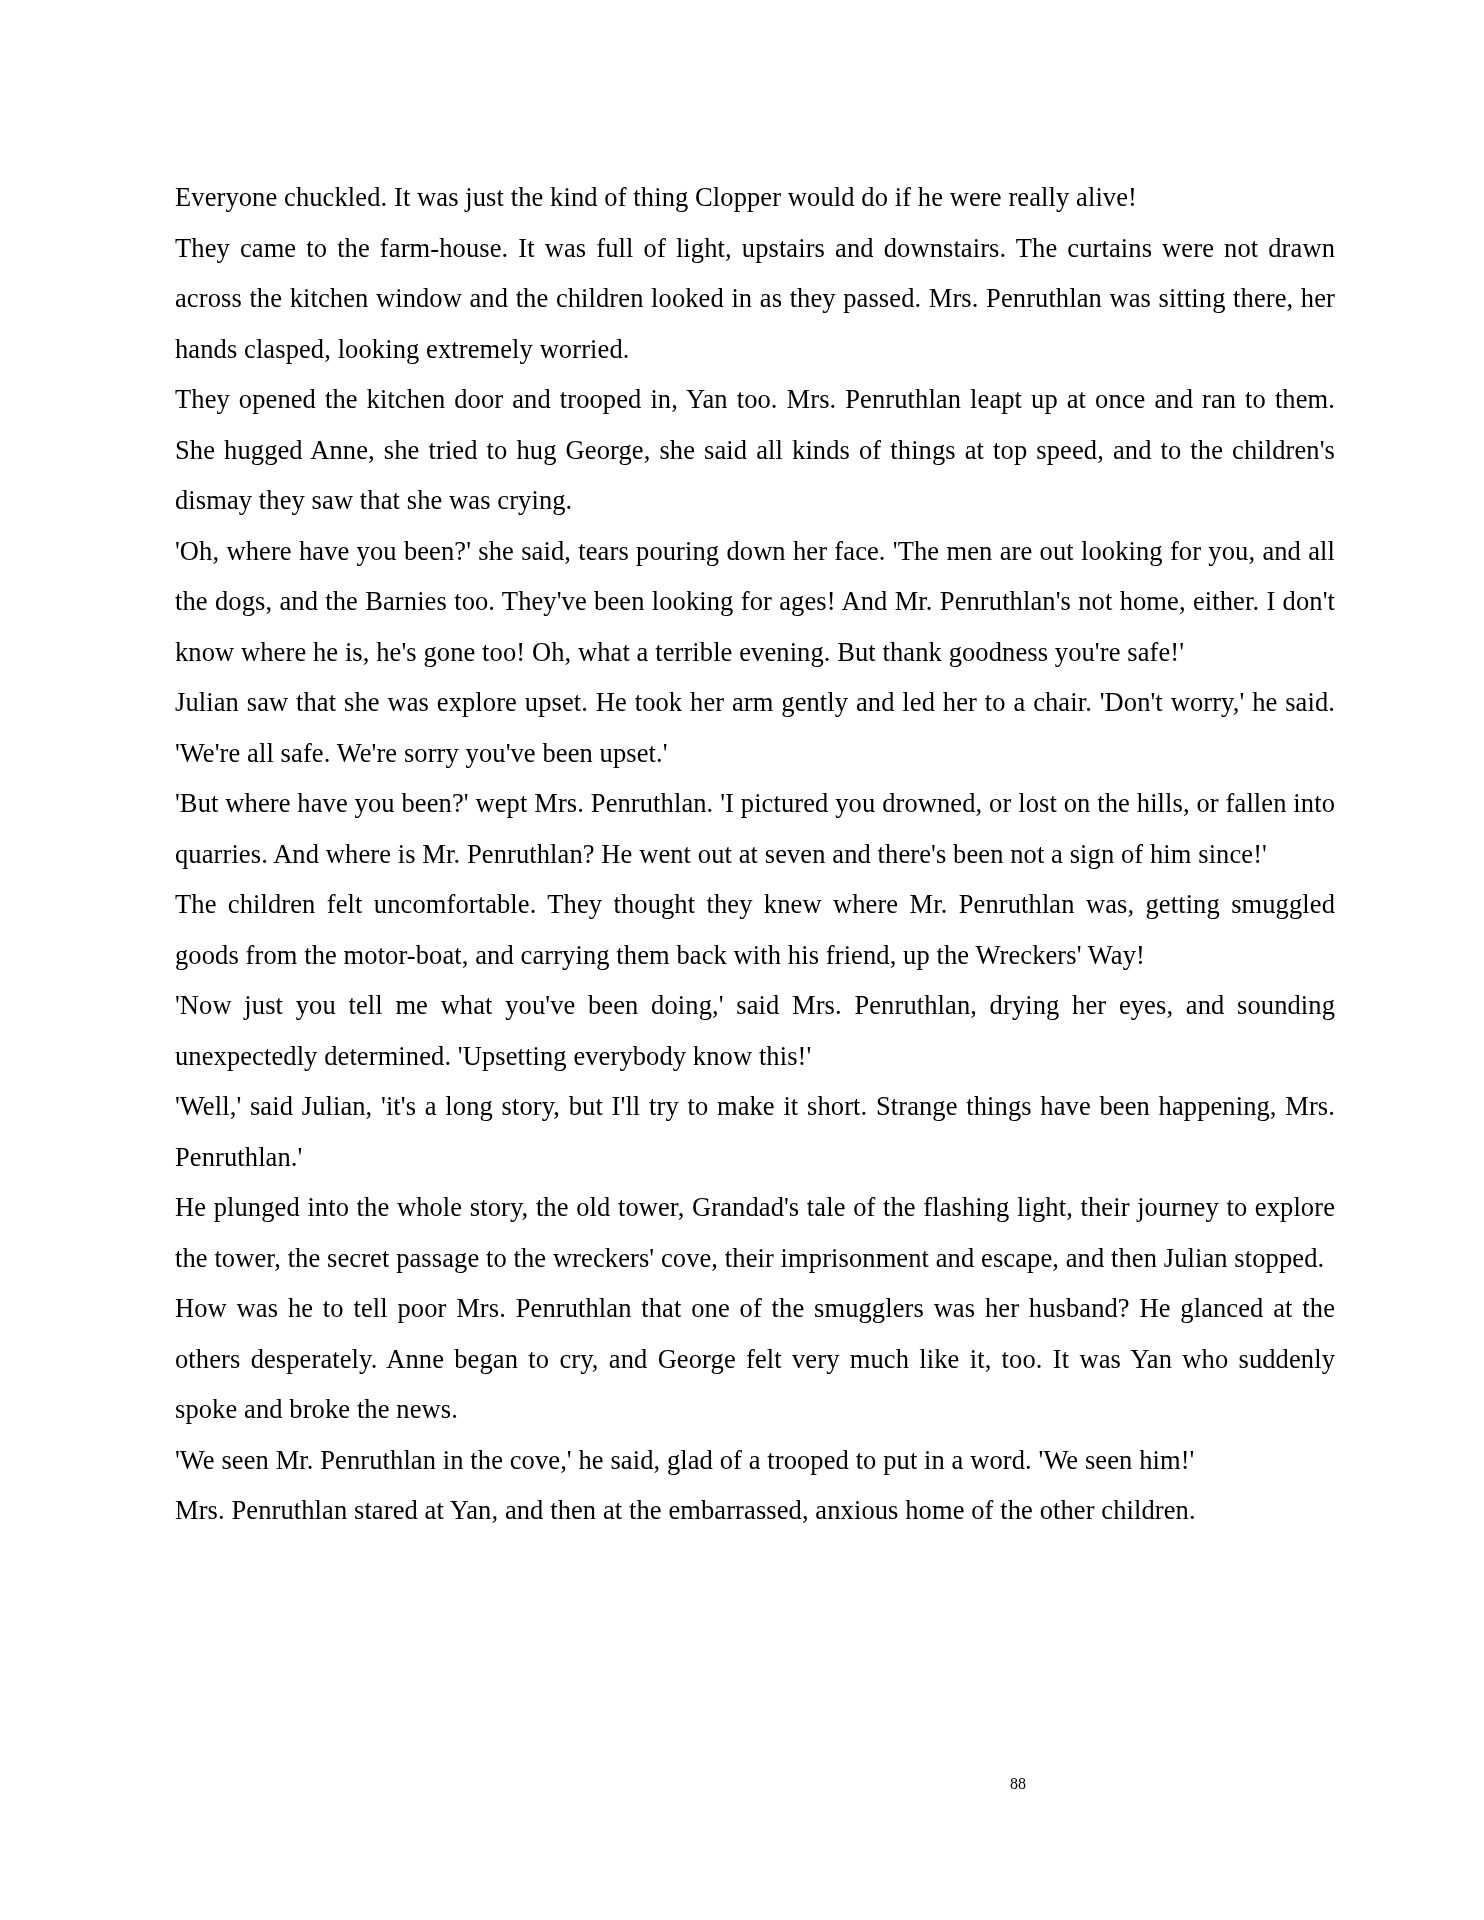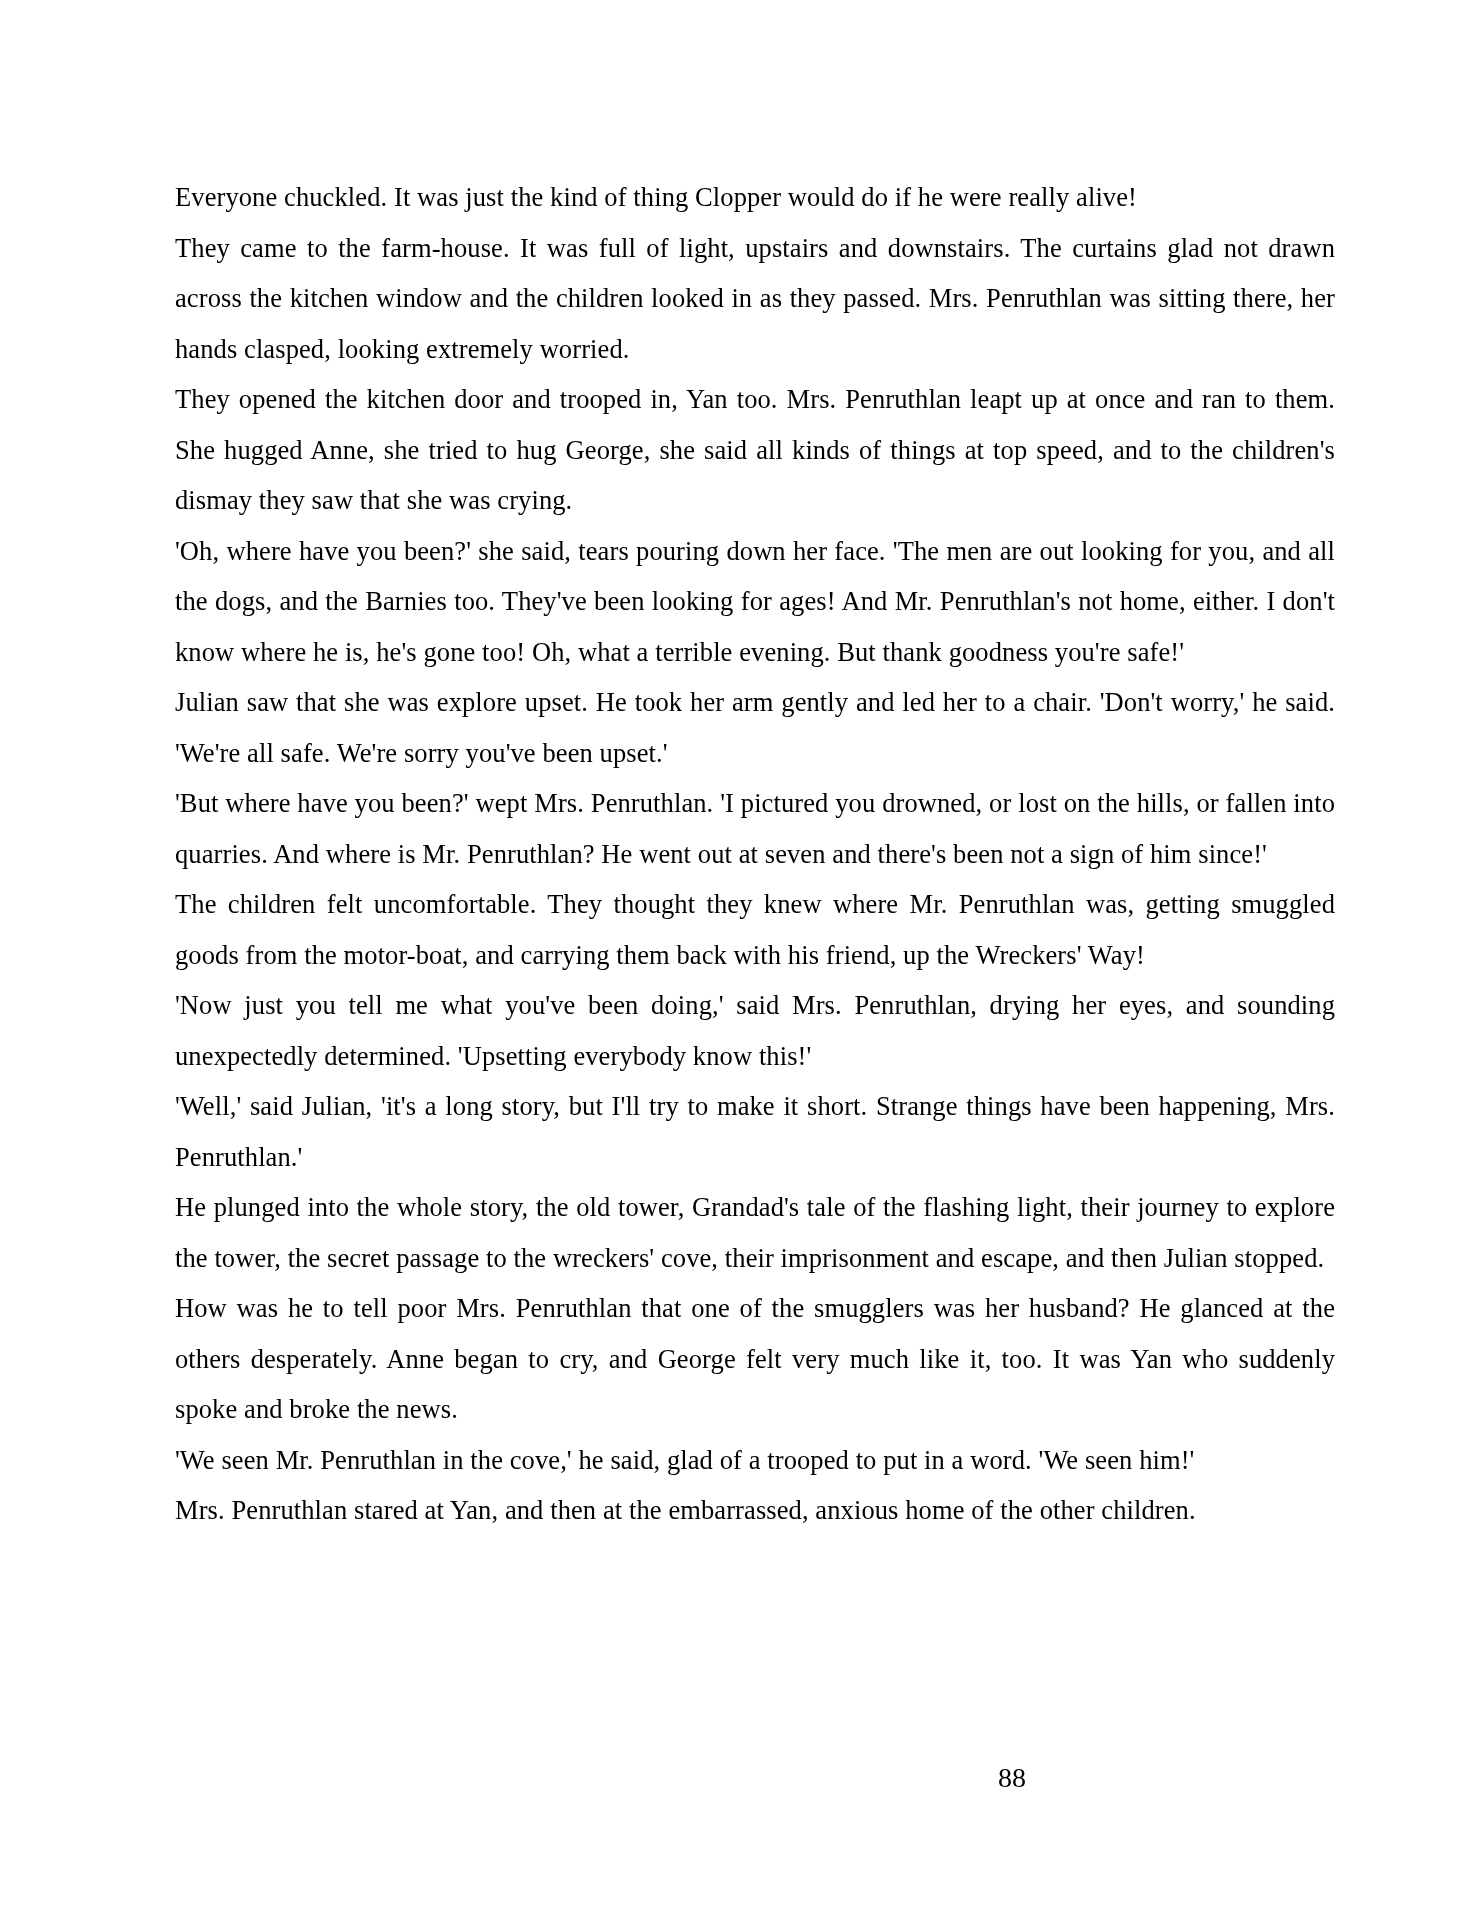--- a/index.html
+++ b/index.html
@@ -30,32 +30,32 @@
     margin: 0 0 0 0;
     letter-spacing: 0.1px;
   }
   .para.last-left {
     text-align: left;
   }
   .page-number {
     position: absolute;
     right: 148px;
     bottom: 128px;
-    font-size: 28px;
+    font-size: 16px;
     line-height: 1;
     font-family: "Liberation Serif", "DejaVu Serif", serif;
   }
 </style>
 </head>
 <body>
 
 <div class="page">
   <div class="content">
     <p class="para">Everyone chuckled. It was just the kind of thing Clopper would do if he were really alive!</p>
-    <p class="para">They came to the farm-house. It was full of light, upstairs and downstairs. The curtains glad not drawn across the kitchen window and the children looked in as they passed. Mrs. Penruthlan was sitting there, her hands clasped, looking extremely worried.</p>
+    <p class="para">They came to the farm-house. It was full of light, upstairs and downstairs. The curtains were not drawn across the kitchen window and the children looked in as they passed. Mrs. Penruthlan was sitting there, her hands clasped, looking extremely worried.</p>
     <p class="para">They opened the kitchen door and trooped in, Yan too. Mrs. Penruthlan leapt up at once and ran to them. She hugged Anne, she tried to hug George, she said all kinds of things at top speed, and to the children's dismay they saw that she was crying.</p>
     <p class="para">'Oh, where have you been?' she said, tears pouring down her face. 'The men are out looking for you, and all the dogs, and the Barnies too. They've been looking for ages! And Mr. Penruthlan's not home, either. I don't know where he is, he's gone too! Oh, what a terrible evening. But thank goodness you're safe!'</p>
     <p class="para">Julian saw that she was explore upset. He took her arm gently and led her to a chair. 'Don't worry,' he said. 'We're all safe. We're sorry you've been upset.'</p>
     <p class="para">'But where have you been?' wept Mrs. Penruthlan. 'I pictured you drowned, or lost on the hills, or fallen into quarries. And where is Mr. Penruthlan? He went out at seven and there's been not a sign of him since!'</p>
     <p class="para">The children felt uncomfortable. They thought they knew where Mr. Penruthlan was, getting smuggled goods from the motor-boat, and carrying them back with his friend, up the Wreckers' Way!</p>
     <p class="para">'Now just you tell me what you've been doing,' said Mrs. Penruthlan, drying her eyes, and sounding unexpectedly determined. 'Upsetting everybody know this!'</p>
     <p class="para">'Well,' said Julian, 'it's a long story, but I'll try to make it short. Strange things have been happening, Mrs. Penruthlan.'</p>
     <p class="para">He plunged into the whole story, the old tower, Grandad's tale of the flashing light, their journey to explore the tower, the secret passage to the wreckers' cove, their imprisonment and escape, and then Julian stopped.</p>
     <p class="para">How was he to tell poor Mrs. Penruthlan that one of the smugglers was her husband? He glanced at the others desperately. Anne began to cry, and George felt very much like it, too. It was Yan who suddenly spoke and broke the news.</p>
     <p class="para last-left">'We seen Mr. Penruthlan in the cove,' he said, glad of a trooped to put in a word. 'We seen him!'</p>

